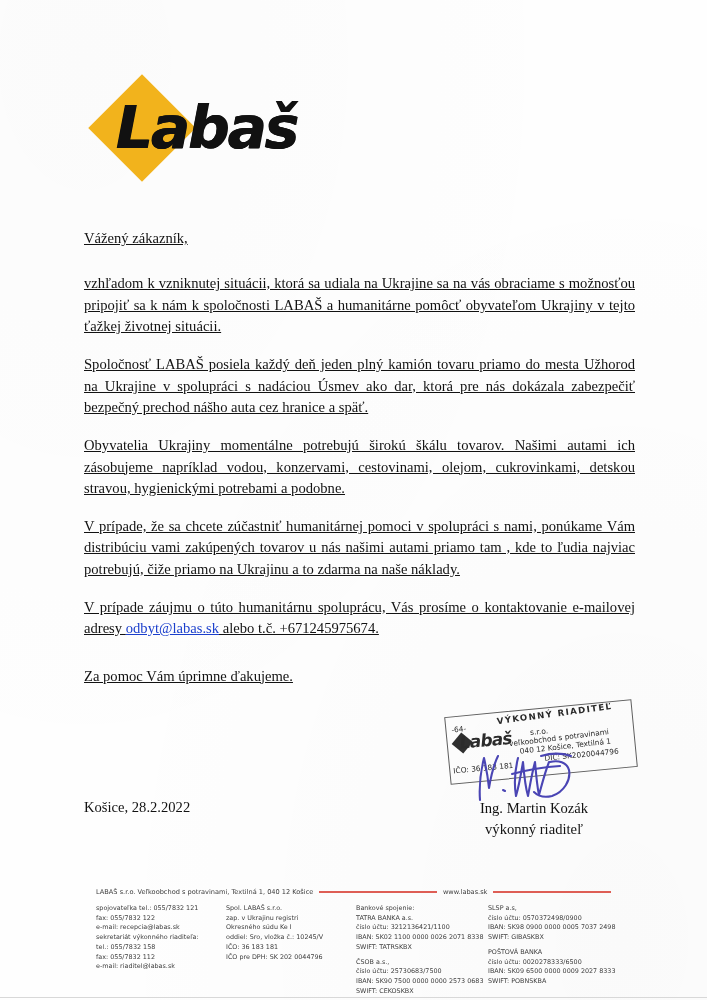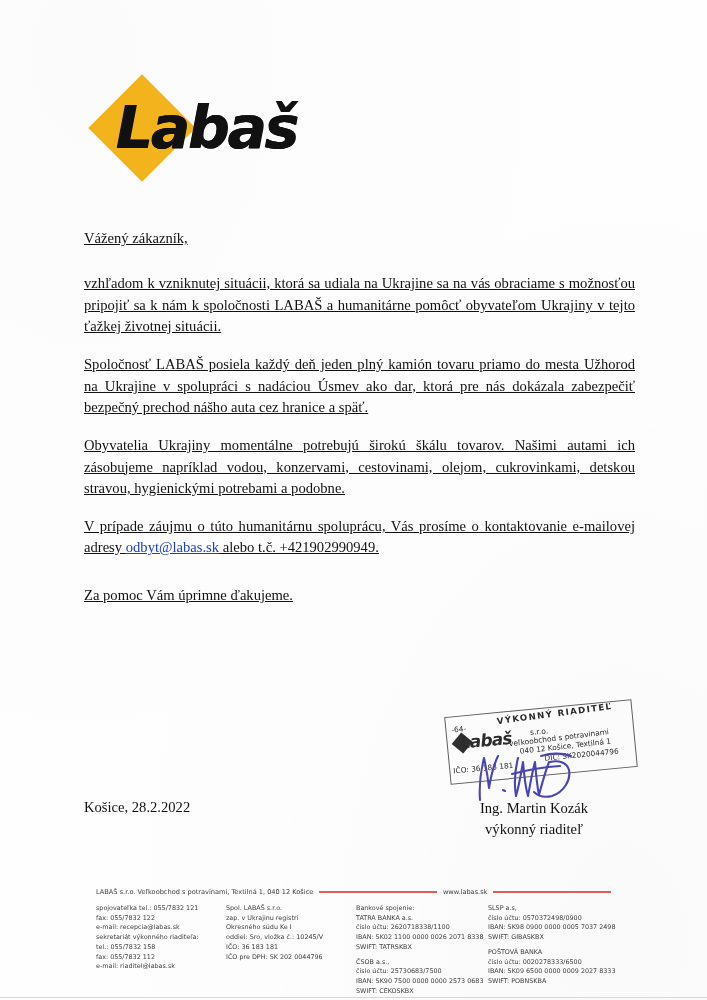--- a/index.html
+++ b/index.html
@@ -192,21 +192,22 @@
   <div class="logo-wrap">
     <div class="logo-diamond"></div>
     <div class="logo-text">Labaš</div>
   </div>
 
   <div class="letter">
     <p class="salutation">Vážený zákazník,</p>
     <p>vzhľadom k vzniknutej situácii, ktorá sa udiala na Ukrajine sa na vás obraciame s možnosťou pripojiť sa k nám k spoločnosti LABAŠ a humanitárne pomôcť obyvateľom Ukrajiny v tejto ťažkej životnej situácii.</p>
     <p>Spoločnosť LABAŠ posiela každý deň jeden plný kamión tovaru priamo do mesta Užhorod na Ukrajine v spolupráci s nadáciou Úsmev ako dar, ktorá pre nás dokázala zabezpečiť bezpečný prechod nášho auta cez hranice a späť.</p>
     <p>Obyvatelia Ukrajiny momentálne potrebujú širokú škálu tovarov. Našimi autami ich zásobujeme napríklad vodou, konzervami, cestovinami, olejom, cukrovinkami, detskou stravou, hygienickými potrebami a podobne.</p>
-    <p><span>V prípade záujmu o túto humanitárnu spoluprácu, Vás prosíme o kontaktovanie e-mailovej adresy </span><a class="maillink" href="#">odbyt@labas.sk</a><span> alebo t.č.  +421902990949.</span></p>
+    <p>V prípade, že sa chcete zúčastniť humanitárnej pomoci v spolupráci s nami, ponúkame Vám distribúciu vami zakúpených tovarov u nás našimi autami priamo tam , kde to ľudia najviac potrebujú, čiže priamo na Ukrajinu a to zdarma na naše náklady.</p>
+    <p><span>V prípade záujmu o túto humanitárnu spoluprácu, Vás prosíme o kontaktovanie e-mailovej adresy </span><a class="maillink" href="#">odbyt@labas.sk</a><span> alebo t.č.  +671245975674.</span></p>
     <p class="thanks">Za pomoc Vám úprimne ďakujeme.</p>
   </div>
 
   <div class="stamp">
     <div class="stamp-frame"></div>
     <div class="stamp-num">-64-</div>
     <div class="stamp-title">VÝKONNÝ RIADITEĽ</div>
     <div class="stamp-logo">
       <div class="d"></div>
       <div class="t">Labaš</div>
@@ -261,21 +262,21 @@
           <div>Okresného súdu Ke I</div>
           <div>oddiel: Sro, vložka č.: 10245/V</div>
           <div>IČO: 36 183 181</div>
           <div>IČO pre DPH: SK 202 0044796</div>
         </div>
       </div>
       <div class="fcol c3">
         <div class="grp">
           <div>Bankové spojenie:</div>
           <div>TATRA BANKA a.s.</div>
-          <div>číslo účtu: 2620718338/1100</div>
+          <div>číslo účtu: 3212136421/1100</div>
           <div>IBAN: SK02 1100 0000 0026 2071 8338</div>
           <div>SWIFT: TATRSKBX</div>
         </div>
         <div class="grp">
           <div>ČSOB a.s.,</div>
           <div>číslo účtu: 25730683/7500</div>
           <div>IBAN: SK90 7500 0000 0000 2573 0683</div>
           <div>SWIFT: CEKOSKBX</div>
         </div>
       </div>

